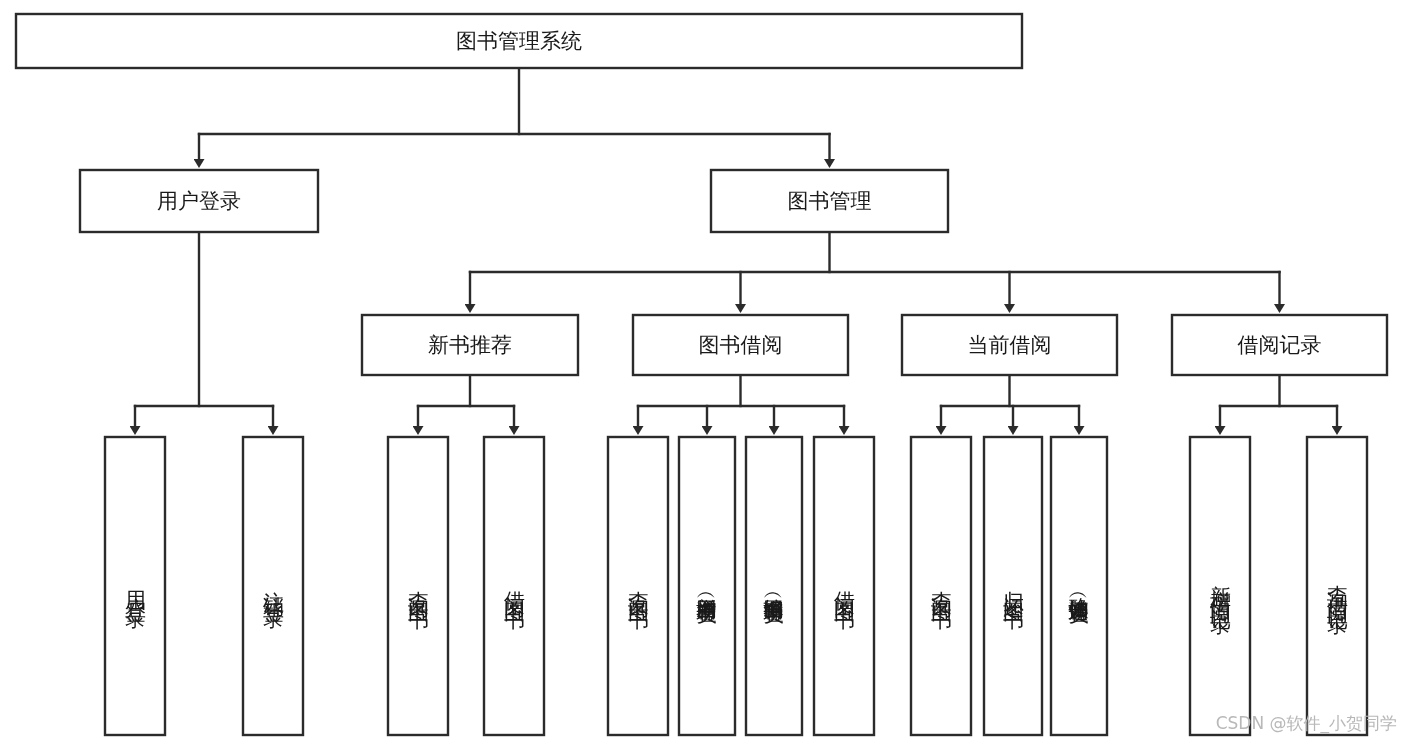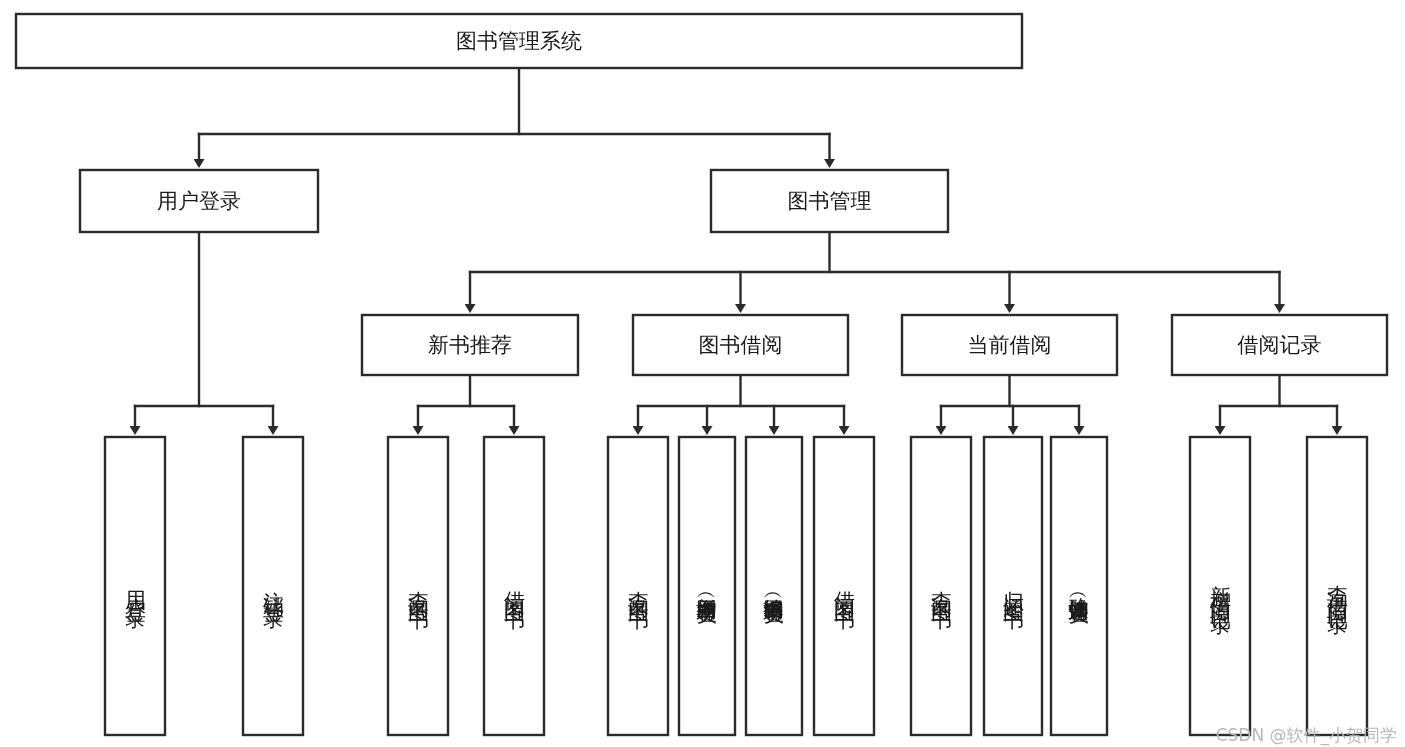--- a/index.html
+++ b/index.html
@@ -62,21 +62,21 @@
     letter-spacing: 6px;
     white-space: nowrap;
   }
   .leaf-label-text.tight {
     letter-spacing: 1px;
     font-size: 20px;
   }
   .watermark {
     position: absolute;
     right: 8px;
-    bottom: 0;
+    bottom: 12px;
     font-family: "DejaVu Sans", "Liberation Sans", sans-serif;
     font-size: 17px;
     color: #b8b8b8;
     white-space: nowrap;
   }
 </style>
 </head>
 <body>
 
 <div id="diagram-root">

